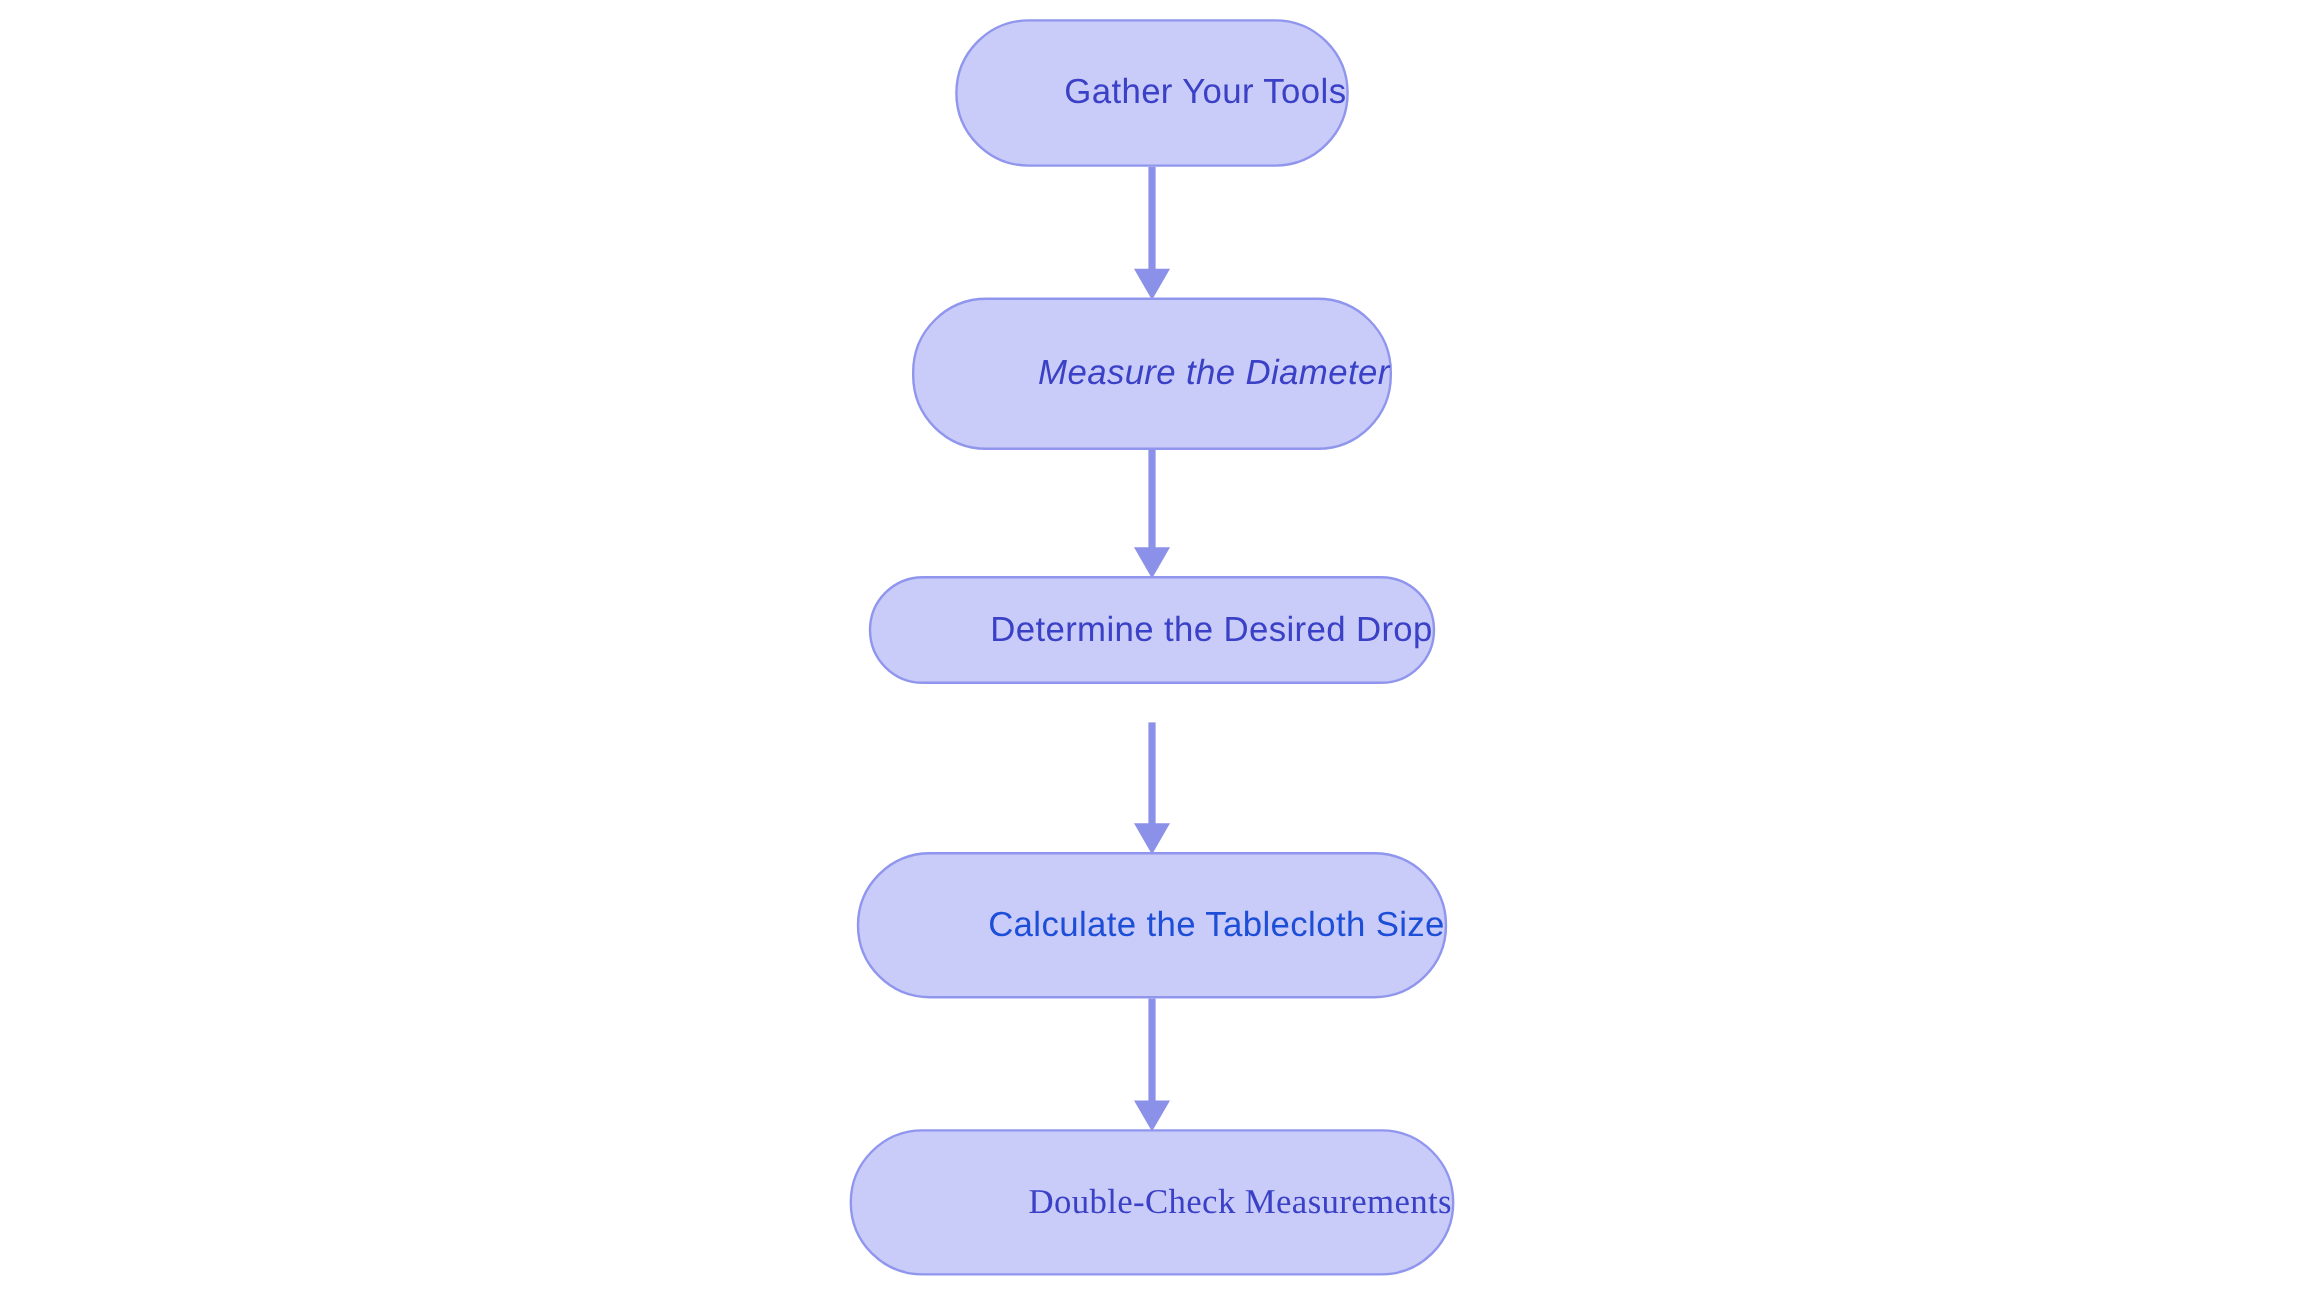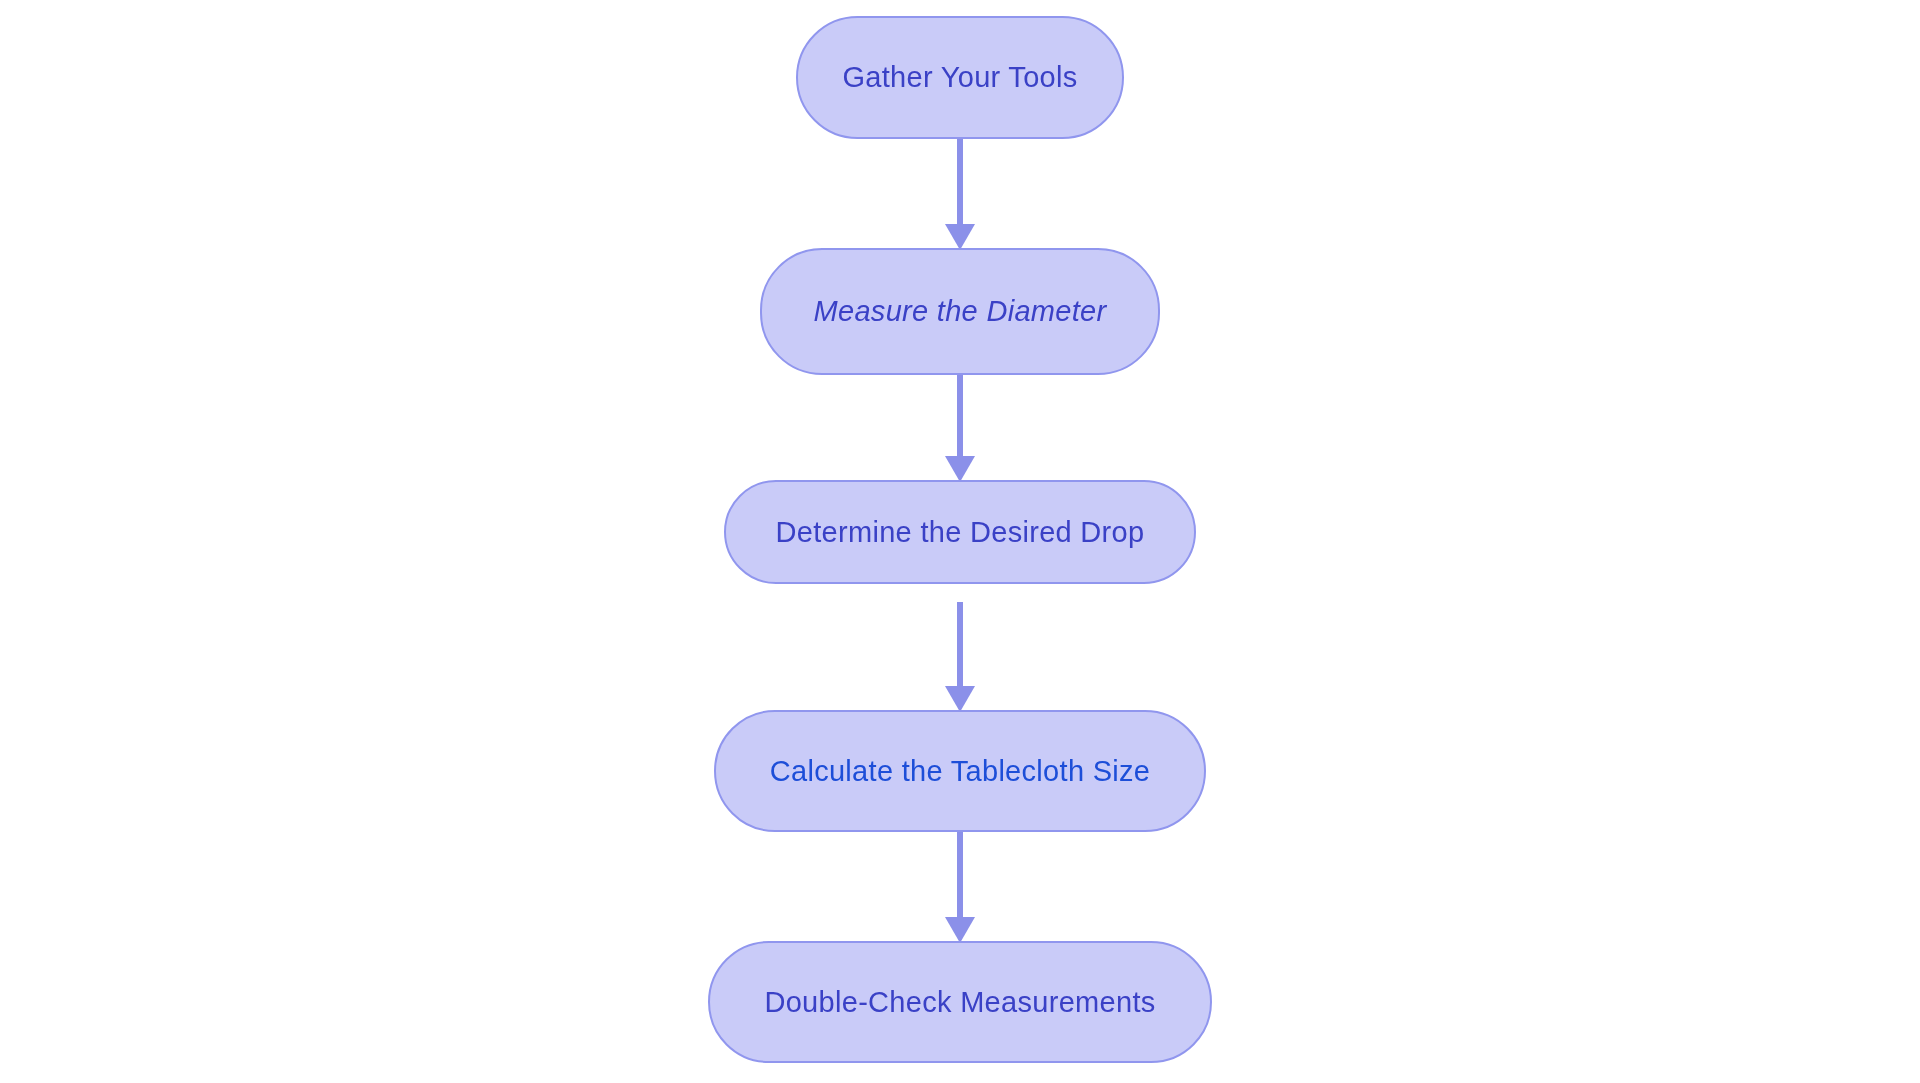--- a/index.html
+++ b/index.html
@@ -13,21 +13,21 @@
     height: 1083px;
     background: #ffffff;
     overflow: hidden;
     font-family: "Liberation Sans", sans-serif;
   }
   .flow-node {
     position: absolute;
     box-sizing: border-box;
     display: flex;
     align-items: center;
-    justify-content: center;
+    justify-content: flex-end;
     border-style: solid;
     border-width: 2px;
     border-radius: 62px;
   }
   .flow-node .node-label {
     font-size: 29px;
     font-weight: 400;
     letter-spacing: 0.3px;
     white-space: nowrap;
     text-align: center;
@@ -63,22 +63,22 @@
         <polygon points="945,917 975,917 960,943" fill="#8b90e9"></polygon>
       </g>
     </svg>
 
 <div class="flow-node" style="left: 796px; top: 16px; width: 328px; height: 123px; background: rgb(201, 203, 248); border-color: rgb(144, 150, 238);">
       <span class="node-label" style="color: rgb(58, 65, 198);">Gather Your Tools</span>
     </div>
     <div class="flow-node" style="left: 760px; top: 248px; width: 400px; height: 127px; background: rgb(201, 203, 248); border-color: rgb(144, 150, 238); font-style: italic;">
       <span class="node-label" style="color: rgb(58, 65, 198);">Measure the Diameter</span>
     </div>
-    <div class="flow-node" style="left: 724px; top: 480px; width: 472px; height: 104px; background: rgb(201, 203, 248); border-color: rgb(144, 150, 238);">
+    <div class="flow-node" style="left: 724px; top: 480px; width: 472px; height: 90px; background: rgb(201, 203, 248); border-color: rgb(144, 150, 238);">
       <span class="node-label" style="color: rgb(58, 65, 198);">Determine the Desired Drop</span>
     </div>
     <div class="flow-node" style="left: 714px; top: 710px; width: 492px; height: 122px; background: rgb(201, 203, 248); border-color: rgb(144, 150, 238);">
       <span class="node-label" style="color: #1d4ed8;">Calculate the Tablecloth Size</span>
     </div>
     <div class="flow-node" style="left: 708px; top: 941px; width: 504px; height: 122px; background: rgb(201, 203, 248); border-color: rgb(144, 150, 238);">
-      <span class="node-label" style="color: rgb(58, 65, 198);">Double-Check Measurements</span>
+      <span class="node-label" style="color: rgb(58, 65, 198); font-family: Liberation Serif, serif;">Double-Check Measurements</span>
     </div>
   </div>
 
 </body></html>

